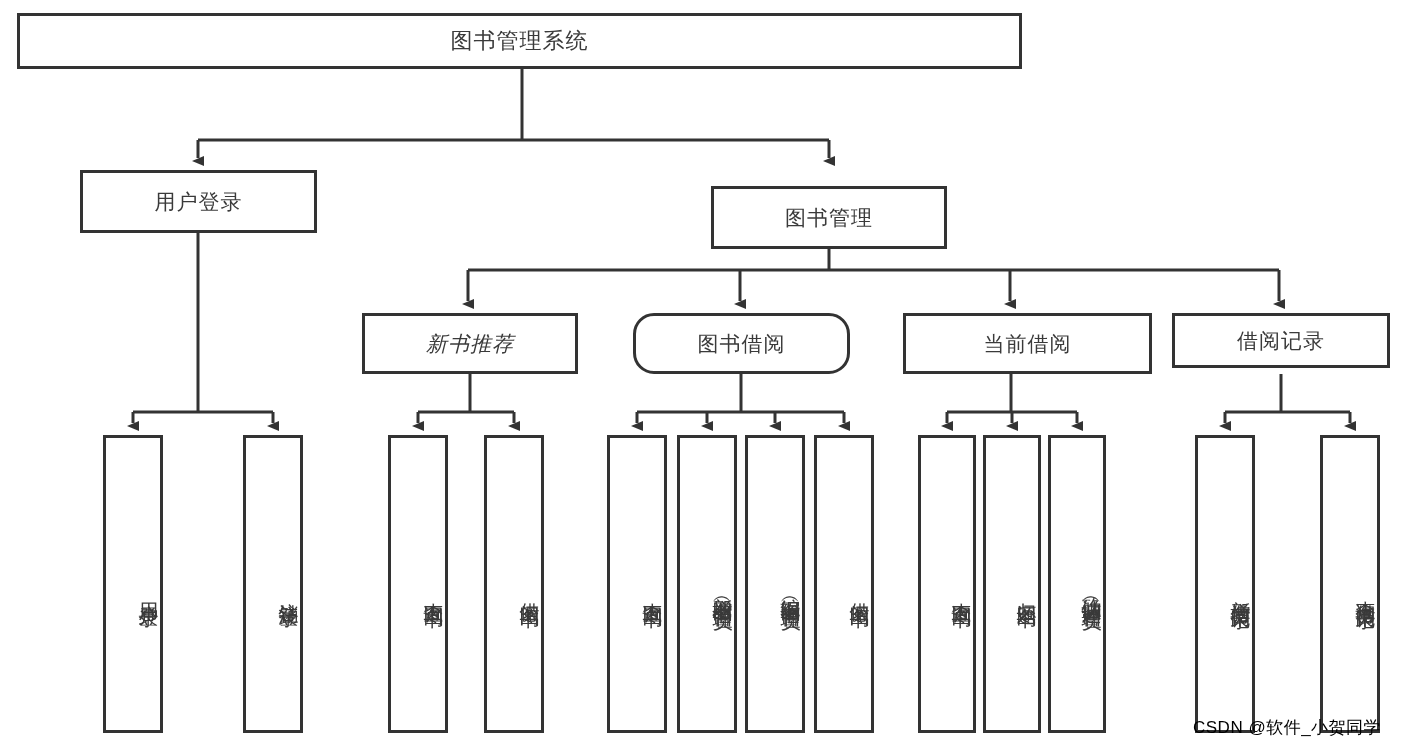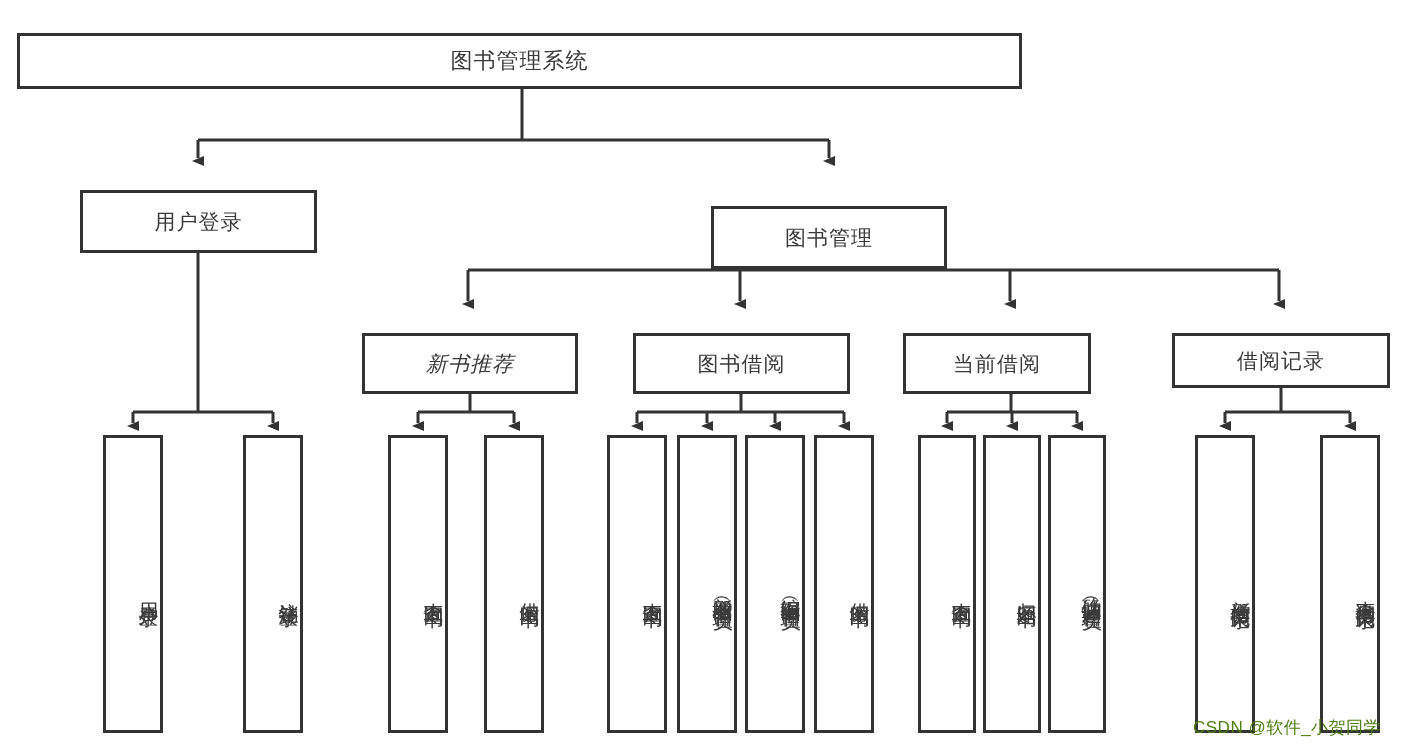--- a/index.html
+++ b/index.html
@@ -1,27 +1,27 @@
 <!DOCTYPE html>
 <html><head>
 <meta charset="utf-8">
 <style>
   html,body{margin:0;padding:0;background:#ffffff;}
   body{font-family:"Liberation Sans","DejaVu Sans",sans-serif;}
   #stage{position:relative;width:1405px;height:747px;background:#ffffff;overflow:hidden;}
   #wires{position:absolute;left:0;top:0;width:1405px;height:747px;}
   .node{position:absolute;box-sizing:border-box;border:3px solid #333333;background:#ffffff;
         display:flex;align-items:center;justify-content:center;color:#3a3a3a;}
-  .node.h{font-size:21px;letter-spacing:1px;line-height:1.1;margin-top:20px;}
+  .node.h{font-size:21px;letter-spacing:1px;line-height:1.1;}
   .node.v{font-size:20px;letter-spacing:2px;line-height:1.18;
           writing-mode:vertical-rl;text-orientation:upright;
           align-items:flex-start;justify-content:center;padding-top:14px;}
   .node .lbl{display:block;white-space:pre-wrap;text-align:center;}
   .node.root{font-size:22px;}
-  #watermark{position:absolute;color:#4d7c0f;font-size:17px;letter-spacing:.5px;
+  #watermark{position:absolute;color:#000000;font-size:17px;letter-spacing:.5px;
              white-space:nowrap;pointer-events:none;}
 </style>
 </head>
 <body>
 
 <div id="stage">
   <svg id="wires" viewBox="0 0 1405 747" xmlns="http://www.w3.org/2000/svg">
     <defs>
       <marker id="arrow" markerWidth="10" markerHeight="12" refX="2" refY="6" orient="auto" markerUnits="userSpaceOnUse">
         <path d="M0,0 L10,0 L5,12 Z" fill="#333333"></path>
@@ -70,24 +70,24 @@
       </div>
       <div class="node h" style="left: 80px; top: 170px; width: 237px; height: 63px;">
         <span class="lbl">用户登录</span>
       </div>
       <div class="node h" style="left: 711px; top: 186px; width: 236px; height: 63px;">
         <span class="lbl">图书管理</span>
       </div>
       <div class="node h" style="left: 362px; top: 313px; width: 216px; height: 61px; font-style: italic;">
         <span class="lbl">新书推荐</span>
       </div>
-      <div class="node h" style="left: 633px; top: 313px; width: 217px; height: 61px;">
+      <div class="node h" style="left: 633px; top: 313px; width: 217px; height: 61px; border-radius: 21px;">
         <span class="lbl">图书借阅</span>
       </div>
-      <div class="node h" style="left: 903px; top: 313px; width: 188px; height: 61px;">
+      <div class="node h" style="left: 903px; top: 313px; width: 249px; height: 61px;">
         <span class="lbl">当前借阅</span>
       </div>
       <div class="node h" style="left: 1172px; top: 313px; width: 218px; height: 55px;">
         <span class="lbl">借阅记录</span>
       </div>
       <div class="node v" style="left: 103px; top: 435px; width: 60px; height: 298px;">
         <span class="lbl">用户登录</span>
       </div>
       <div class="node v" style="left: 243px; top: 435px; width: 60px; height: 298px;">
         <span class="lbl">注销登录</span>

